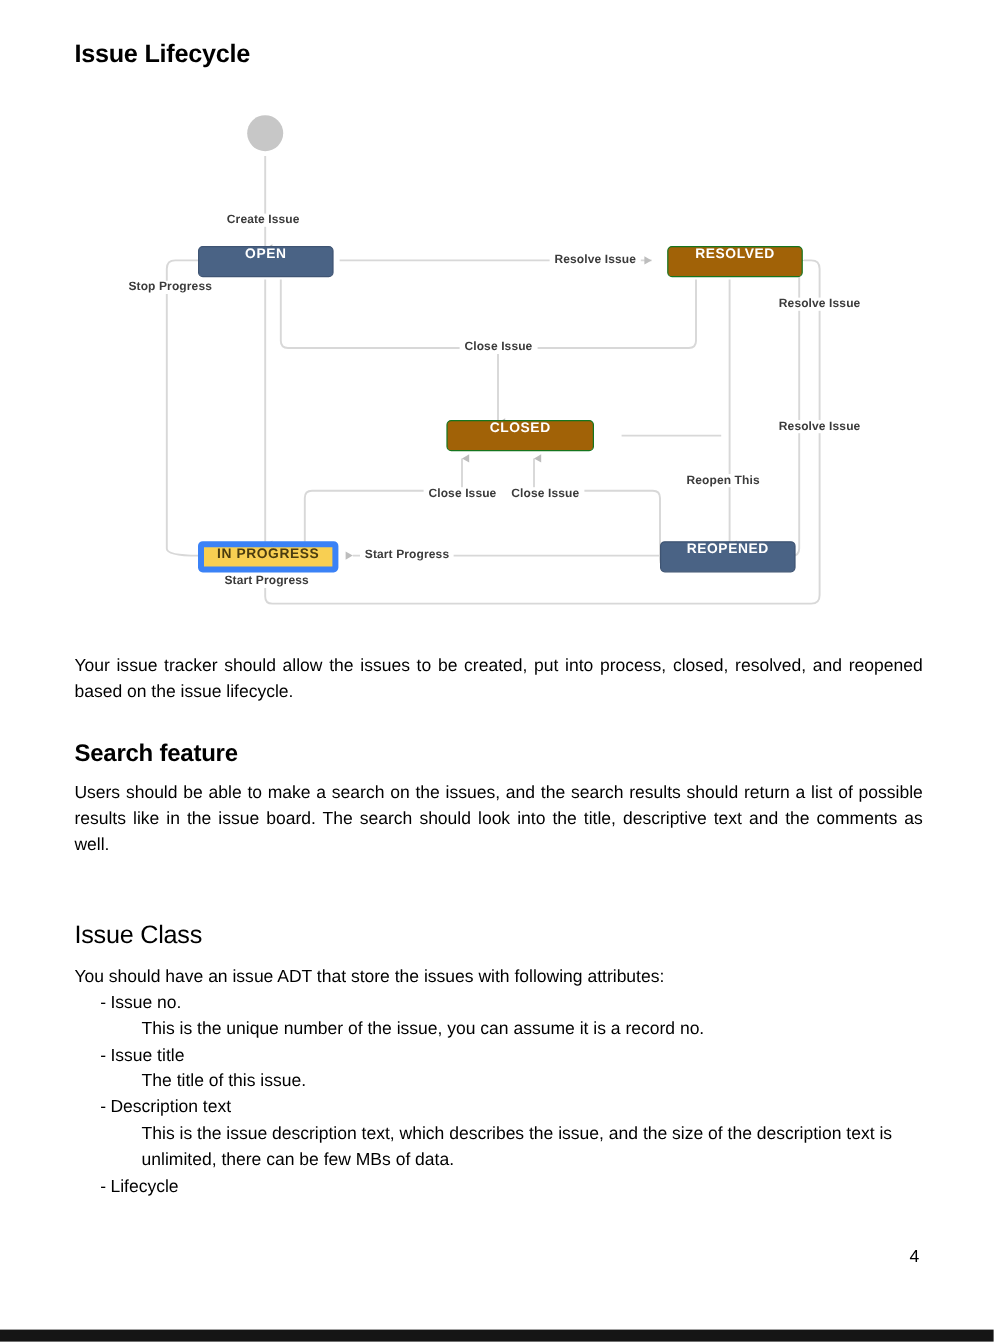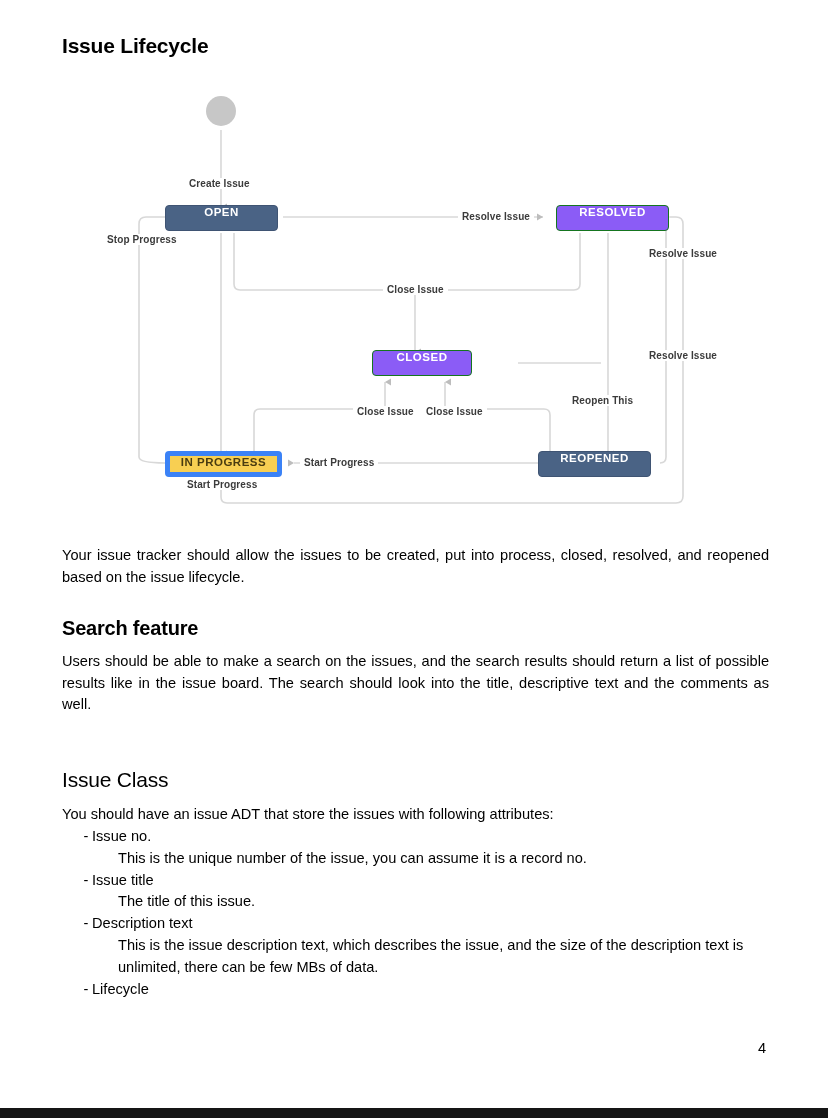--- a/index.html
+++ b/index.html
@@ -88,21 +88,21 @@
     position: absolute;
     border-radius: 4px;
     display: flex;
     justify-content: center;
     font-size: 11.5px;
     font-weight: bold;
     letter-spacing: 0.5px;
     box-sizing: border-box;
   }
   .state-blue  { background: #4a6385; color: #ffffff; border: 1px solid #3f5473; }
-  .state-green { background: #8b5cf6; color: #ffffff; border: 1px solid #15751f; }
+  .state-green { background: #a16207; color: #ffffff; border: 1px solid #15751f; }
   .state-amber { background: #f8cf52; color: #4a3c10; border: 5px solid #3b82f6; }
 
   .start-node {
     position: absolute;
     width: 30px;
     height: 30px;
     border-radius: 50%;
     background: #c7c7c7;
   }
 
@@ -208,29 +208,29 @@
     <div class="start-node" style="left:144px; top:14px;"></div>
 
     <div class="state-box state-blue" style="left:103px; top:123px; width:113px; height:26px;">
       <span>OPEN</span>
     </div>
 
     <div class="state-box state-green" style="left:494px; top:123px; width:113px; height:26px;">
       <span>RESOLVED</span>
     </div>
 
-    <div class="state-box state-green" style="left:310px; top:268px; width:100px; height:26px;">
+    <div class="state-box state-green" style="left:310px; top:268px; width:123px; height:26px;">
       <span>CLOSED</span>
     </div>
 
     <div class="state-box state-amber" style="left:103px; top:369px; width:117px; height:26px;">
       <span>IN PROGRESS</span>
     </div>
 
-    <div class="state-box state-blue" style="left:476px; top:369px; width:113px; height:26px;">
+    <div class="state-box state-blue" style="left:488px; top:369px; width:113px; height:26px;">
       <span>REOPENED</span>
     </div>
 
     <div class="edge-label" style="left:124px; top:96px; background:#fff; padding:0 3px;">Create Issue</div>
 
     <div class="edge-label" style="left:396px; top:129px; background:#fff; padding:0 4px;">Resolve Issue</div>
 
     <div class="edge-label" style="left:321px; top:202px; background:#fff; padding:0 4px;">Close Issue</div>
 
     <div class="edge-label" style="left:121px; top:397px; background:#fff; padding:0 4px;">Start Progress</div>

